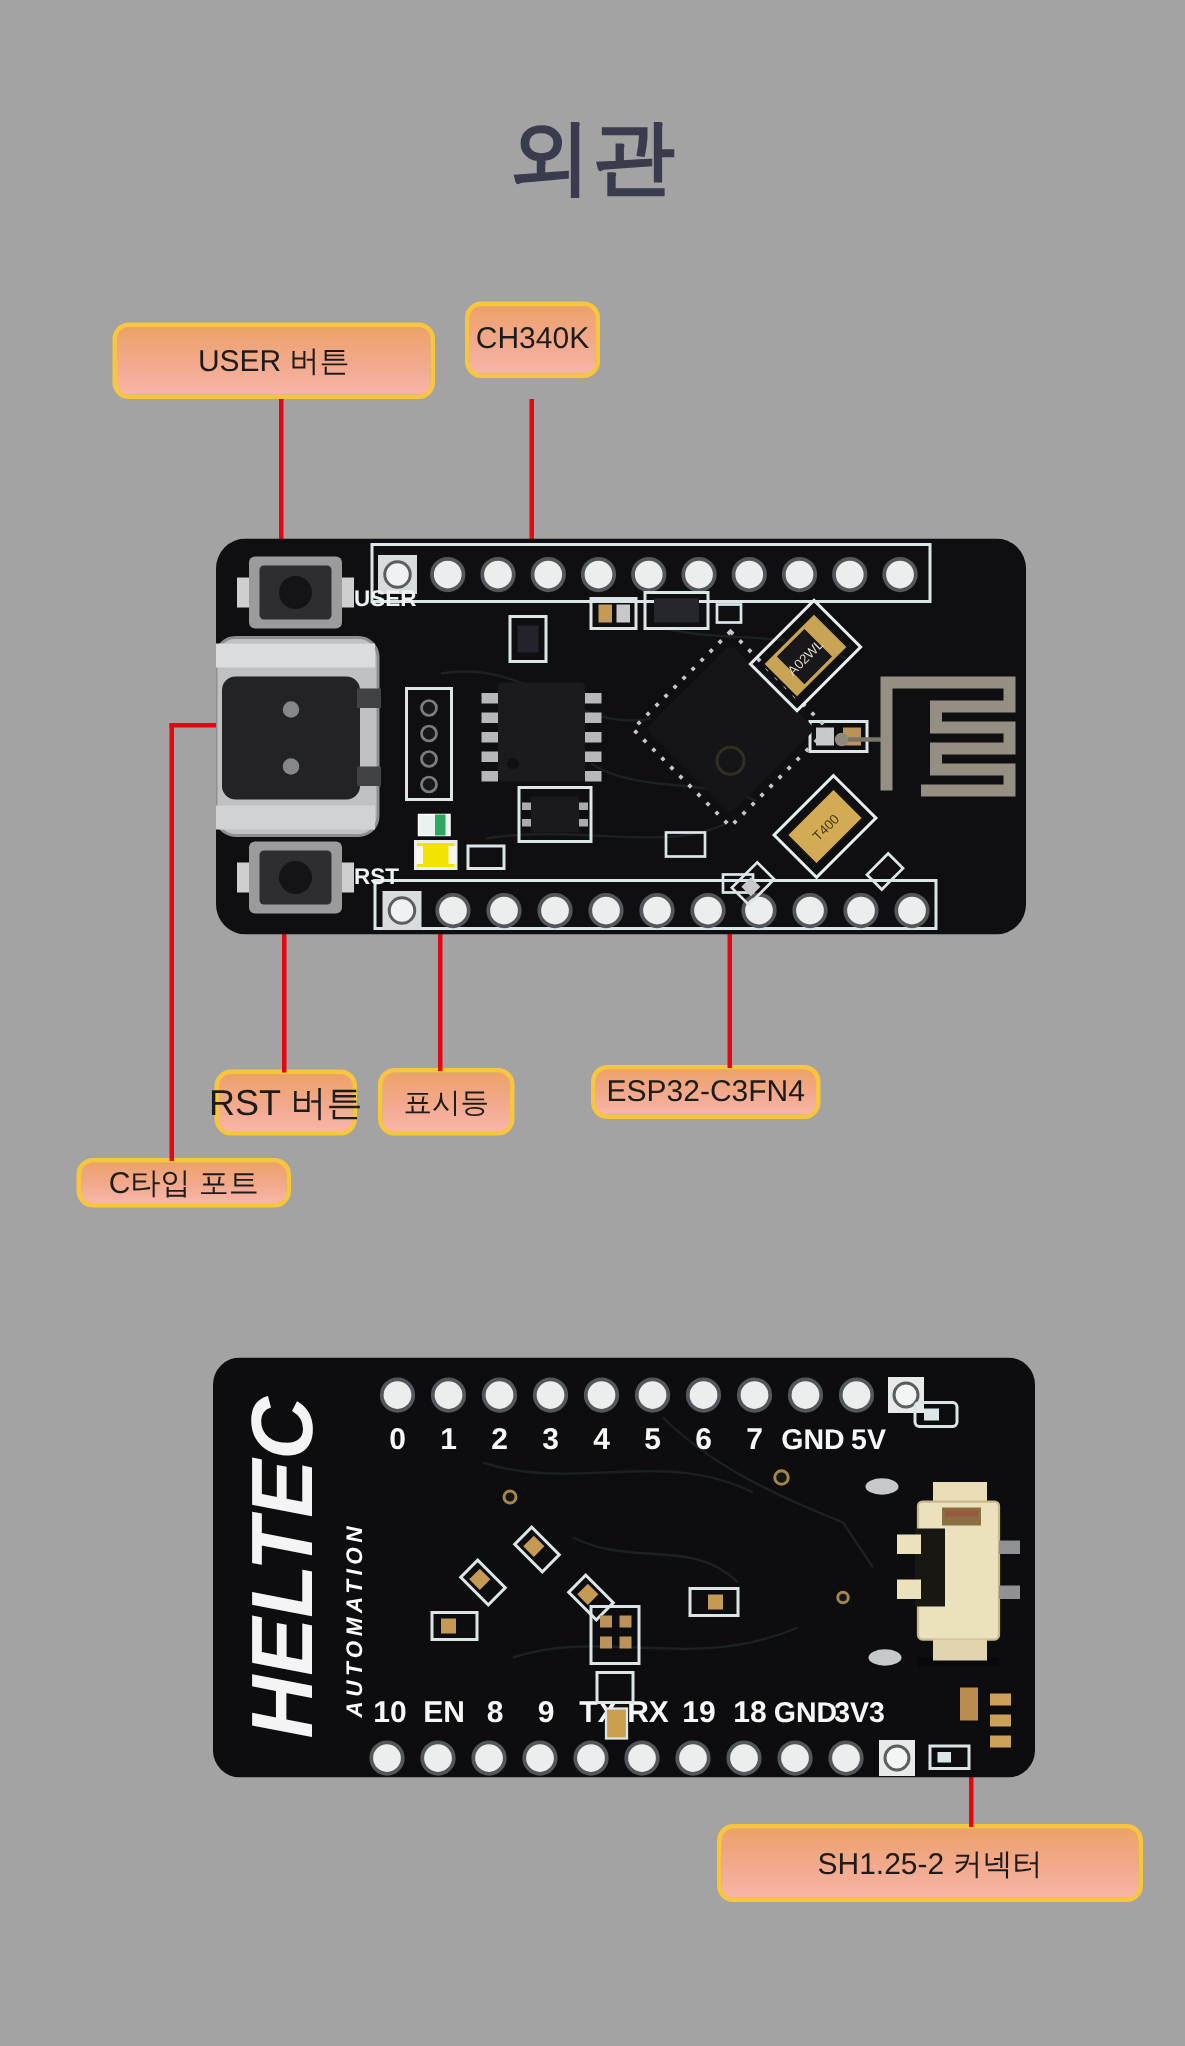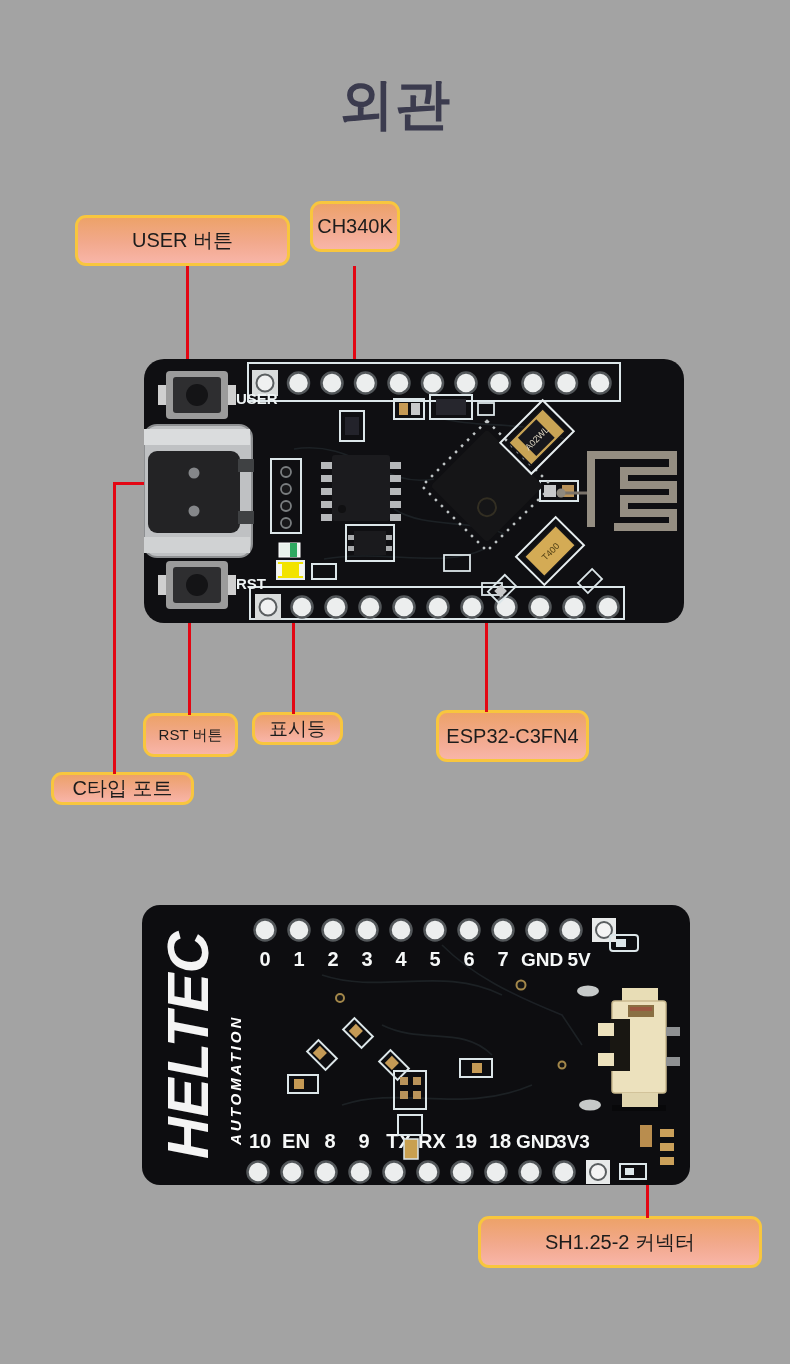--- a/index.html
+++ b/index.html
@@ -26,23 +26,23 @@
 </style>
 </head>
 <body>
 
 <div id="stage">
 
   <div class="page-title">외관</div>
 
   <div class="label" style="left:75px;top:215px;width:215px;height:51px;">USER 버튼</div>
   <div class="label" style="left:310px;top:201px;width:90px;height:51px;">CH340K</div>
-  <div class="label" style="left:143px;top:713px;width:95px;height:44px;font-size:15px;">RST 버튼</div>
-  <div class="label" style="left:252px;top:712px;width:91px;height:33px;font-size:19px;">표시등</div>
-  <div class="label" style="left:436px;top:710px;width:153px;height:52px;">ESP32-C3FN4</div>
+  <div class="label" style="left:143px;top:713px;width:95px;height:44px;font-size:24px;">RST 버튼</div>
+  <div class="label" style="left:252px;top:712px;width:91px;height:45px;font-size:19px;">표시등</div>
+  <div class="label" style="left:394px;top:710px;width:153px;height:36px;">ESP32-C3FN4</div>
   <div class="label" style="left:51px;top:772px;width:143px;height:33px;">C타입 포트</div>
 
   <div class="label" style="left:478px;top:1216px;width:284px;height:52px;">SH1.25-2 커넥터</div>
 
   <div class="rline" style="left:186px;top:266px;width:3px;height:129px;"></div>
   <div class="rline" style="left:353px;top:266px;width:3px;height:219px;"></div>
   <div class="rline" style="left:113px;top:482px;width:3px;height:292px;"></div>
   <div class="rline" style="left:113px;top:482px;width:49px;height:3px;"></div>
   <div class="rline" style="left:188px;top:588px;width:3px;height:127px;"></div>
   <div class="rline" style="left:292px;top:575px;width:3px;height:139px;"></div>

